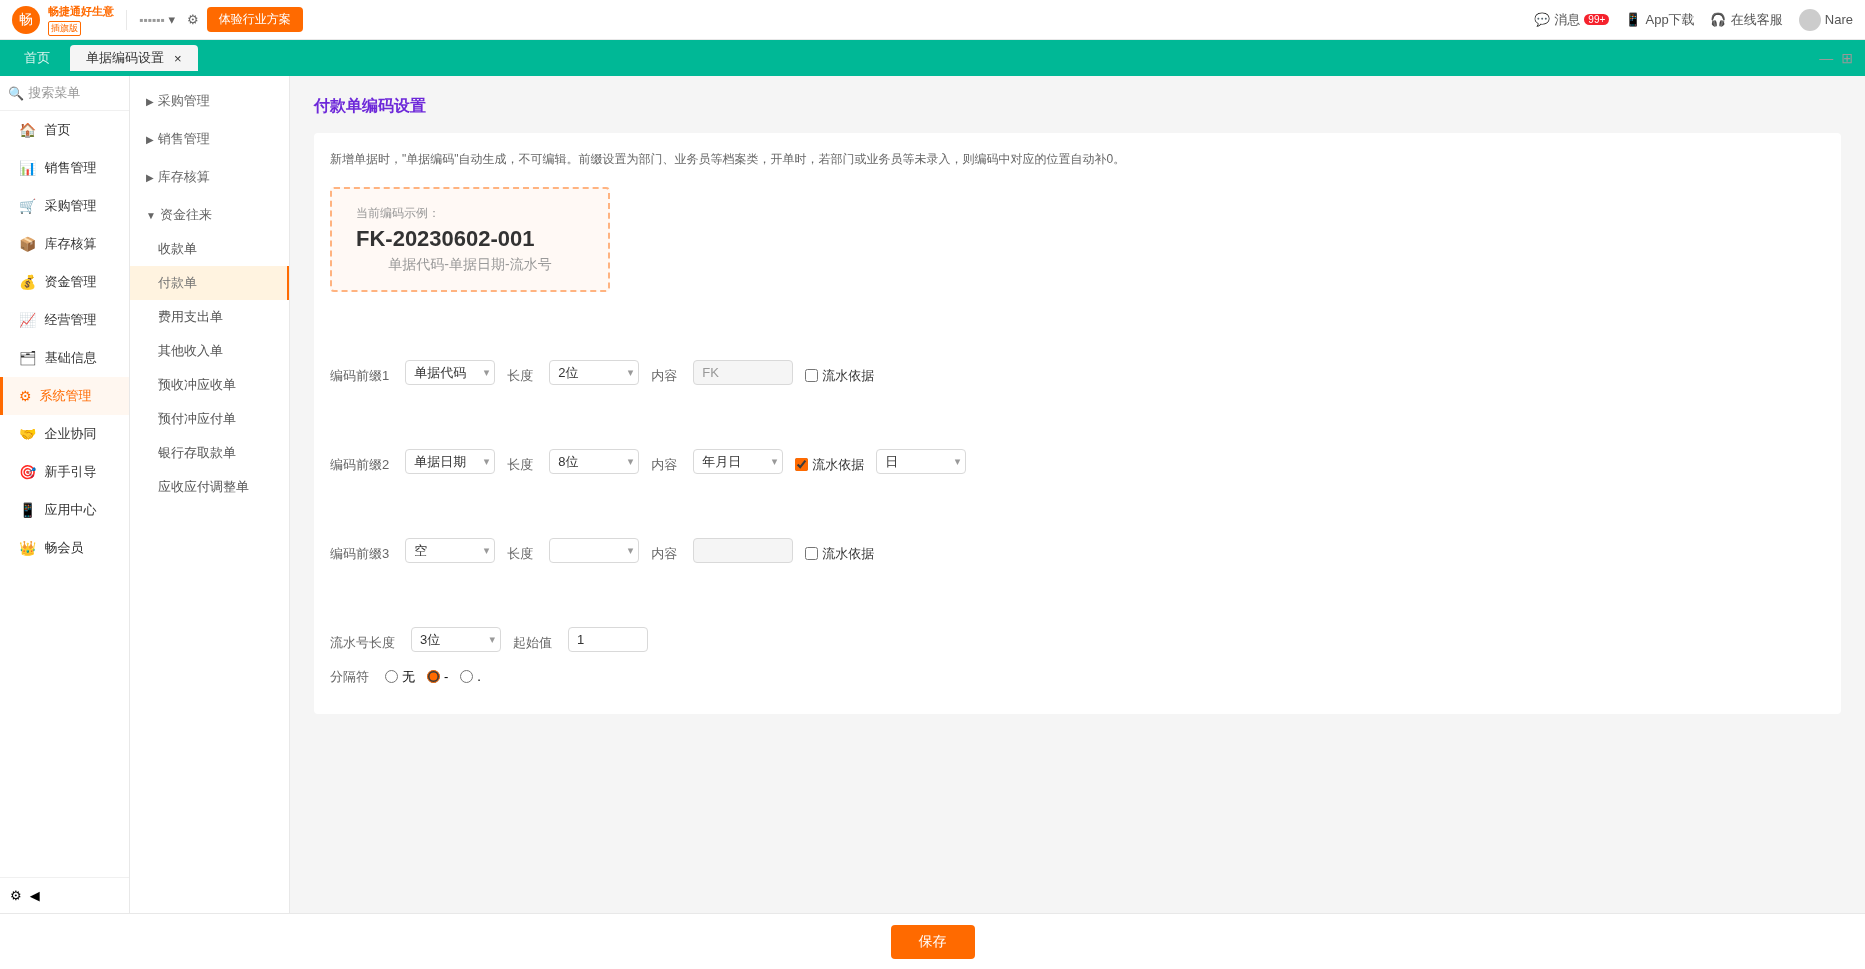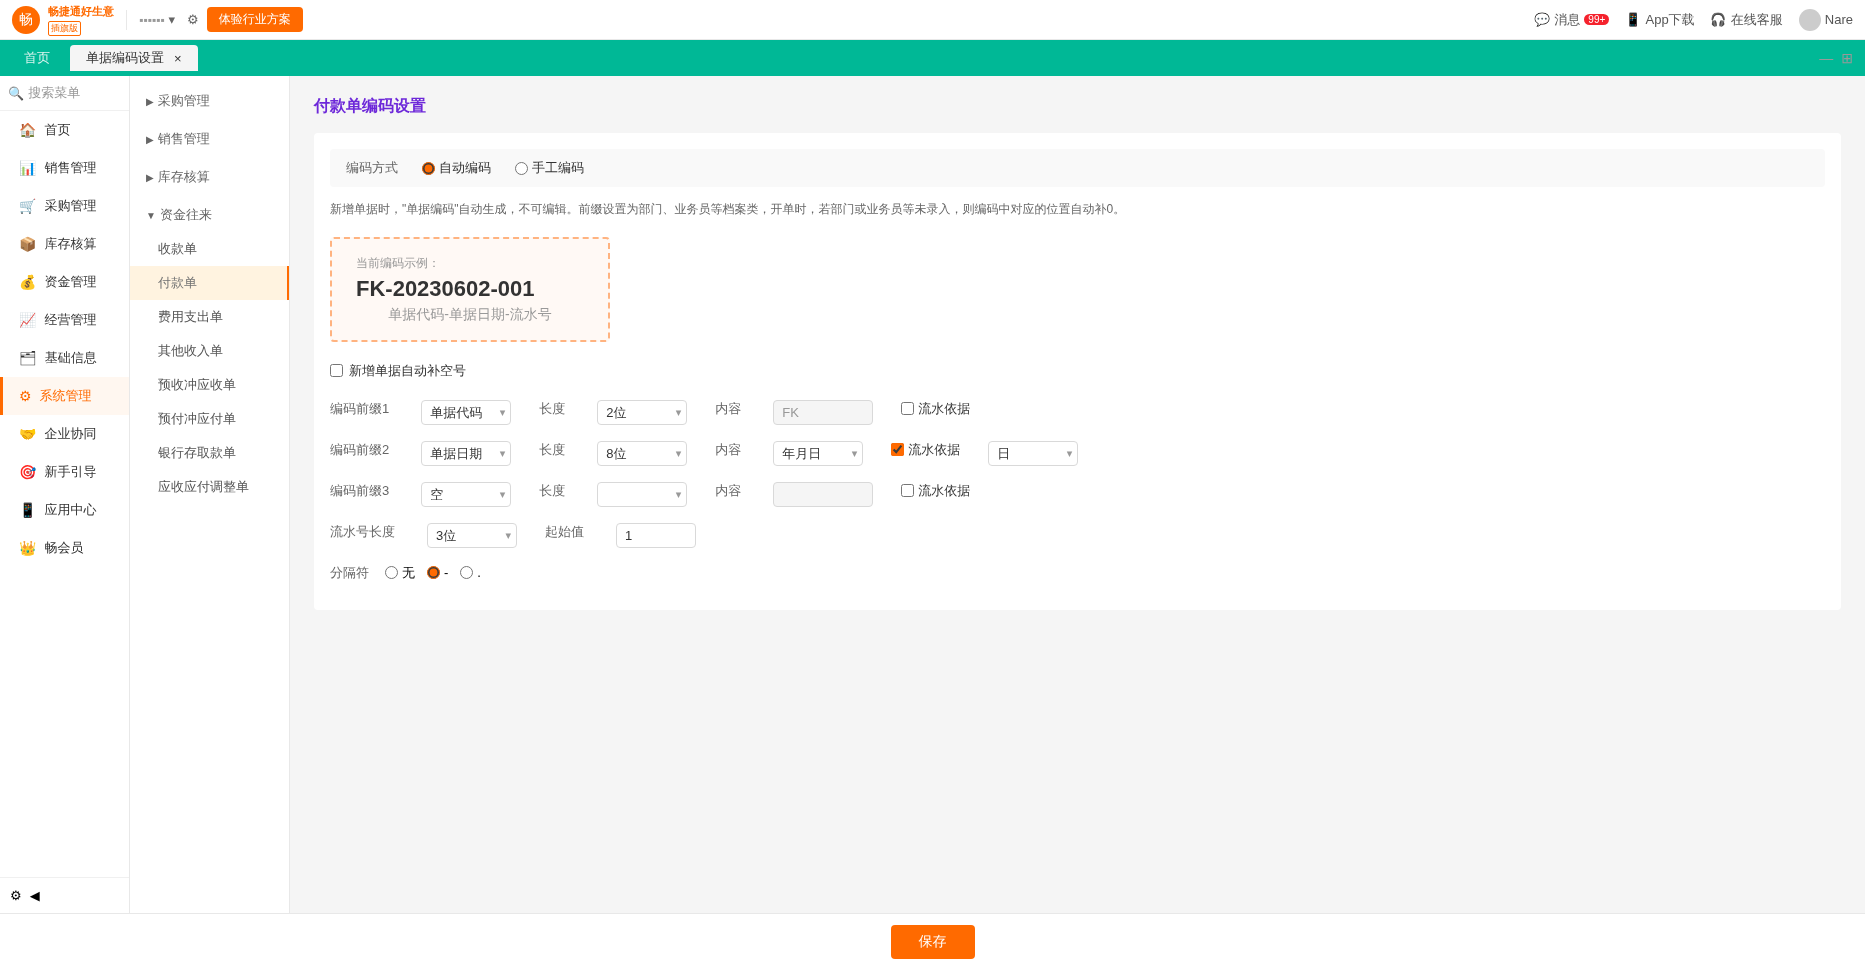--- a/index.html
+++ b/index.html
@@ -62,27 +62,27 @@
       border: 2px dashed #ffb380; background: #fff9f5; border-radius: 4px;
       padding: 16px 24px; display: inline-block; margin-bottom: 20px; min-width: 280px;
     }
     .preview-code { font-size: 22px; font-weight: bold; color: #333; }
     .preview-desc { font-size: 14px; color: #999; margin-top: 4px; text-align: center; }
 
     
     .auto-fill { display: flex; align-items: center; gap: 6px; margin-bottom: 20px; font-size: 13px; color: #333; }
 
     
-    .form-row { display: flex; align-items: flex-start; gap: 28px; margin-bottom: 16px; flex-wrap: wrap; }
+    .form-row { display: flex; align-items: flex-end; gap: 12px; margin-bottom: 16px; flex-wrap: wrap; }
     .form-select {
       border: 1px solid #d9d9d9; border-radius: 4px; padding: 4px 24px 4px 8px;
       background: white; cursor: pointer; font-size: 13px; color: #333;
       appearance: none; position: relative; min-width: 90px;
     }
-    .select-wrapper { position: relative; display: inline-block; }
+    .select-wrapper { position: relative; display: inline-block; margin-top: 48px; }
     .select-wrapper::after { content: '▾'; position: absolute; right: 6px; top: 50%; transform: translateY(-50%); pointer-events: none; color: #999; font-size: 11px; }
     .form-input { border: 1px solid #d9d9d9; border-radius: 4px; padding: 4px 8px; font-size: 13px; color: #333; background: #fff; width: 80px; }
     .form-input-content { border: 1px solid #d9d9d9; border-radius: 4px; padding: 4px 8px; font-size: 13px; color: #333; background: #fff; width: 100px; }
     .form-input-disabled { background: #f5f5f5; color: #999; }
     .length-input { width: 60px; }
     .inline-label { color: #666; font-size: 13px; margin-right: 4px; }
     .checkbox-item { display: flex; align-items: center; gap: 4px; color: #333; font-size: 13px; }
     .checkbox-checked { accent-color: #ff6a00; }
     .separator-row { display: flex; align-items: center; gap: 12px; margin-bottom: 12px; }
     .radio-group { display: flex; align-items: center; gap: 12px; }
@@ -246,46 +246,31 @@
       <div class="sub-item">预付冲应付单</div>
       <div class="sub-item">银行存取款单</div>
       <div class="sub-item">应收应付调整单</div>
     </div>
   </div>
 
   <div class="content">
     <div class="page-title">付款单编码设置</div>
 
     <div class="section-card">
-      <div class="encode-method">
-        <span class="inline-label">编码方式</span>
-        <label class="radio-item">
-          <input type="radio" name="encode_method" checked="" style="accent-color: rgb(255, 106, 0);">
-          <span>自动编码</span>
-        </label>
-        <label class="radio-item">
-          <input type="radio" name="encode_method" style="">
-          <span>手工编码</span>
-        </label>
-      </div>
 
       <div class="info-text">新增单据时，"单据编码"自动生成，不可编辑。前缀设置为部门、业务员等档案类，开单时，若部门或业务员等未录入，则编码中对应的位置自动补0。</div>
 
       
       <div class="preview-box">
         <div style="font-size:12px;color:#999;margin-bottom:4px;">当前编码示例：</div>
         <div class="preview-code">FK-20230602-001</div>
         <div class="preview-desc">单据代码-单据日期-流水号</div>
       </div>
 
       
-      <div class="auto-fill">
-        <input type="checkbox" style="">
-        <span>新增单据自动补空号</span>
-      </div>
 
       
       <div class="form-row">
         <span class="inline-label">编码前缀1</span>
         <div class="select-wrapper">
           <select class="form-select">
             <option>单据代码</option>
             <option>部门</option>
             <option>业务员</option>
             <option>仓库</option>

